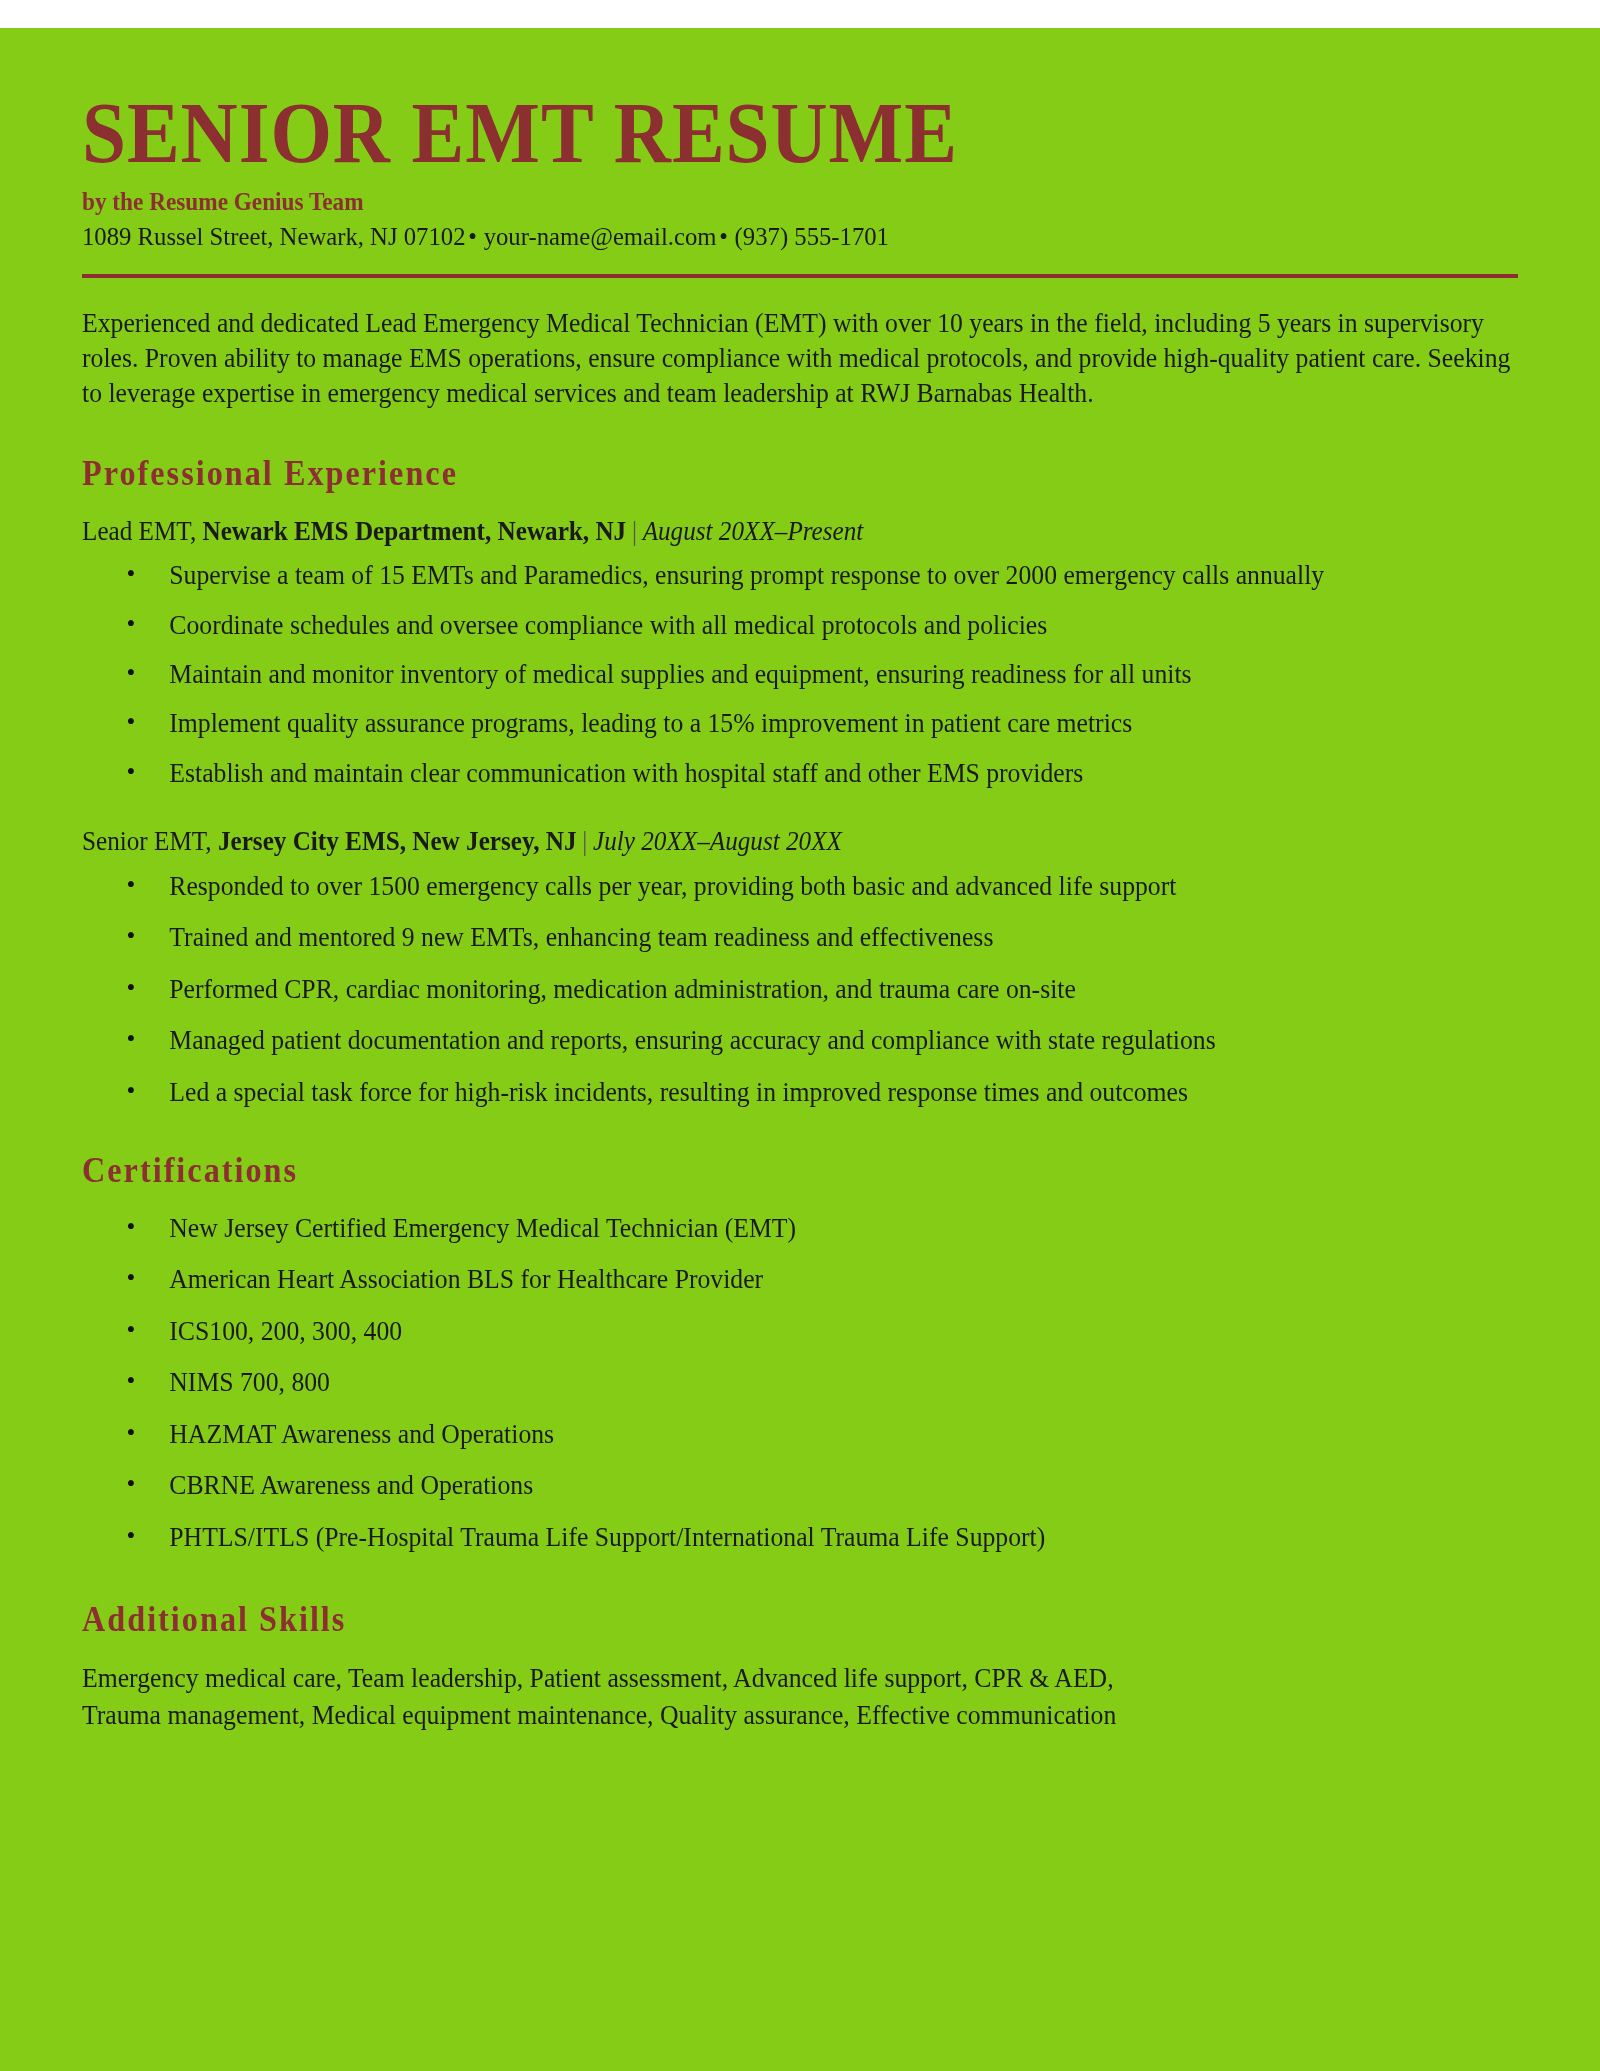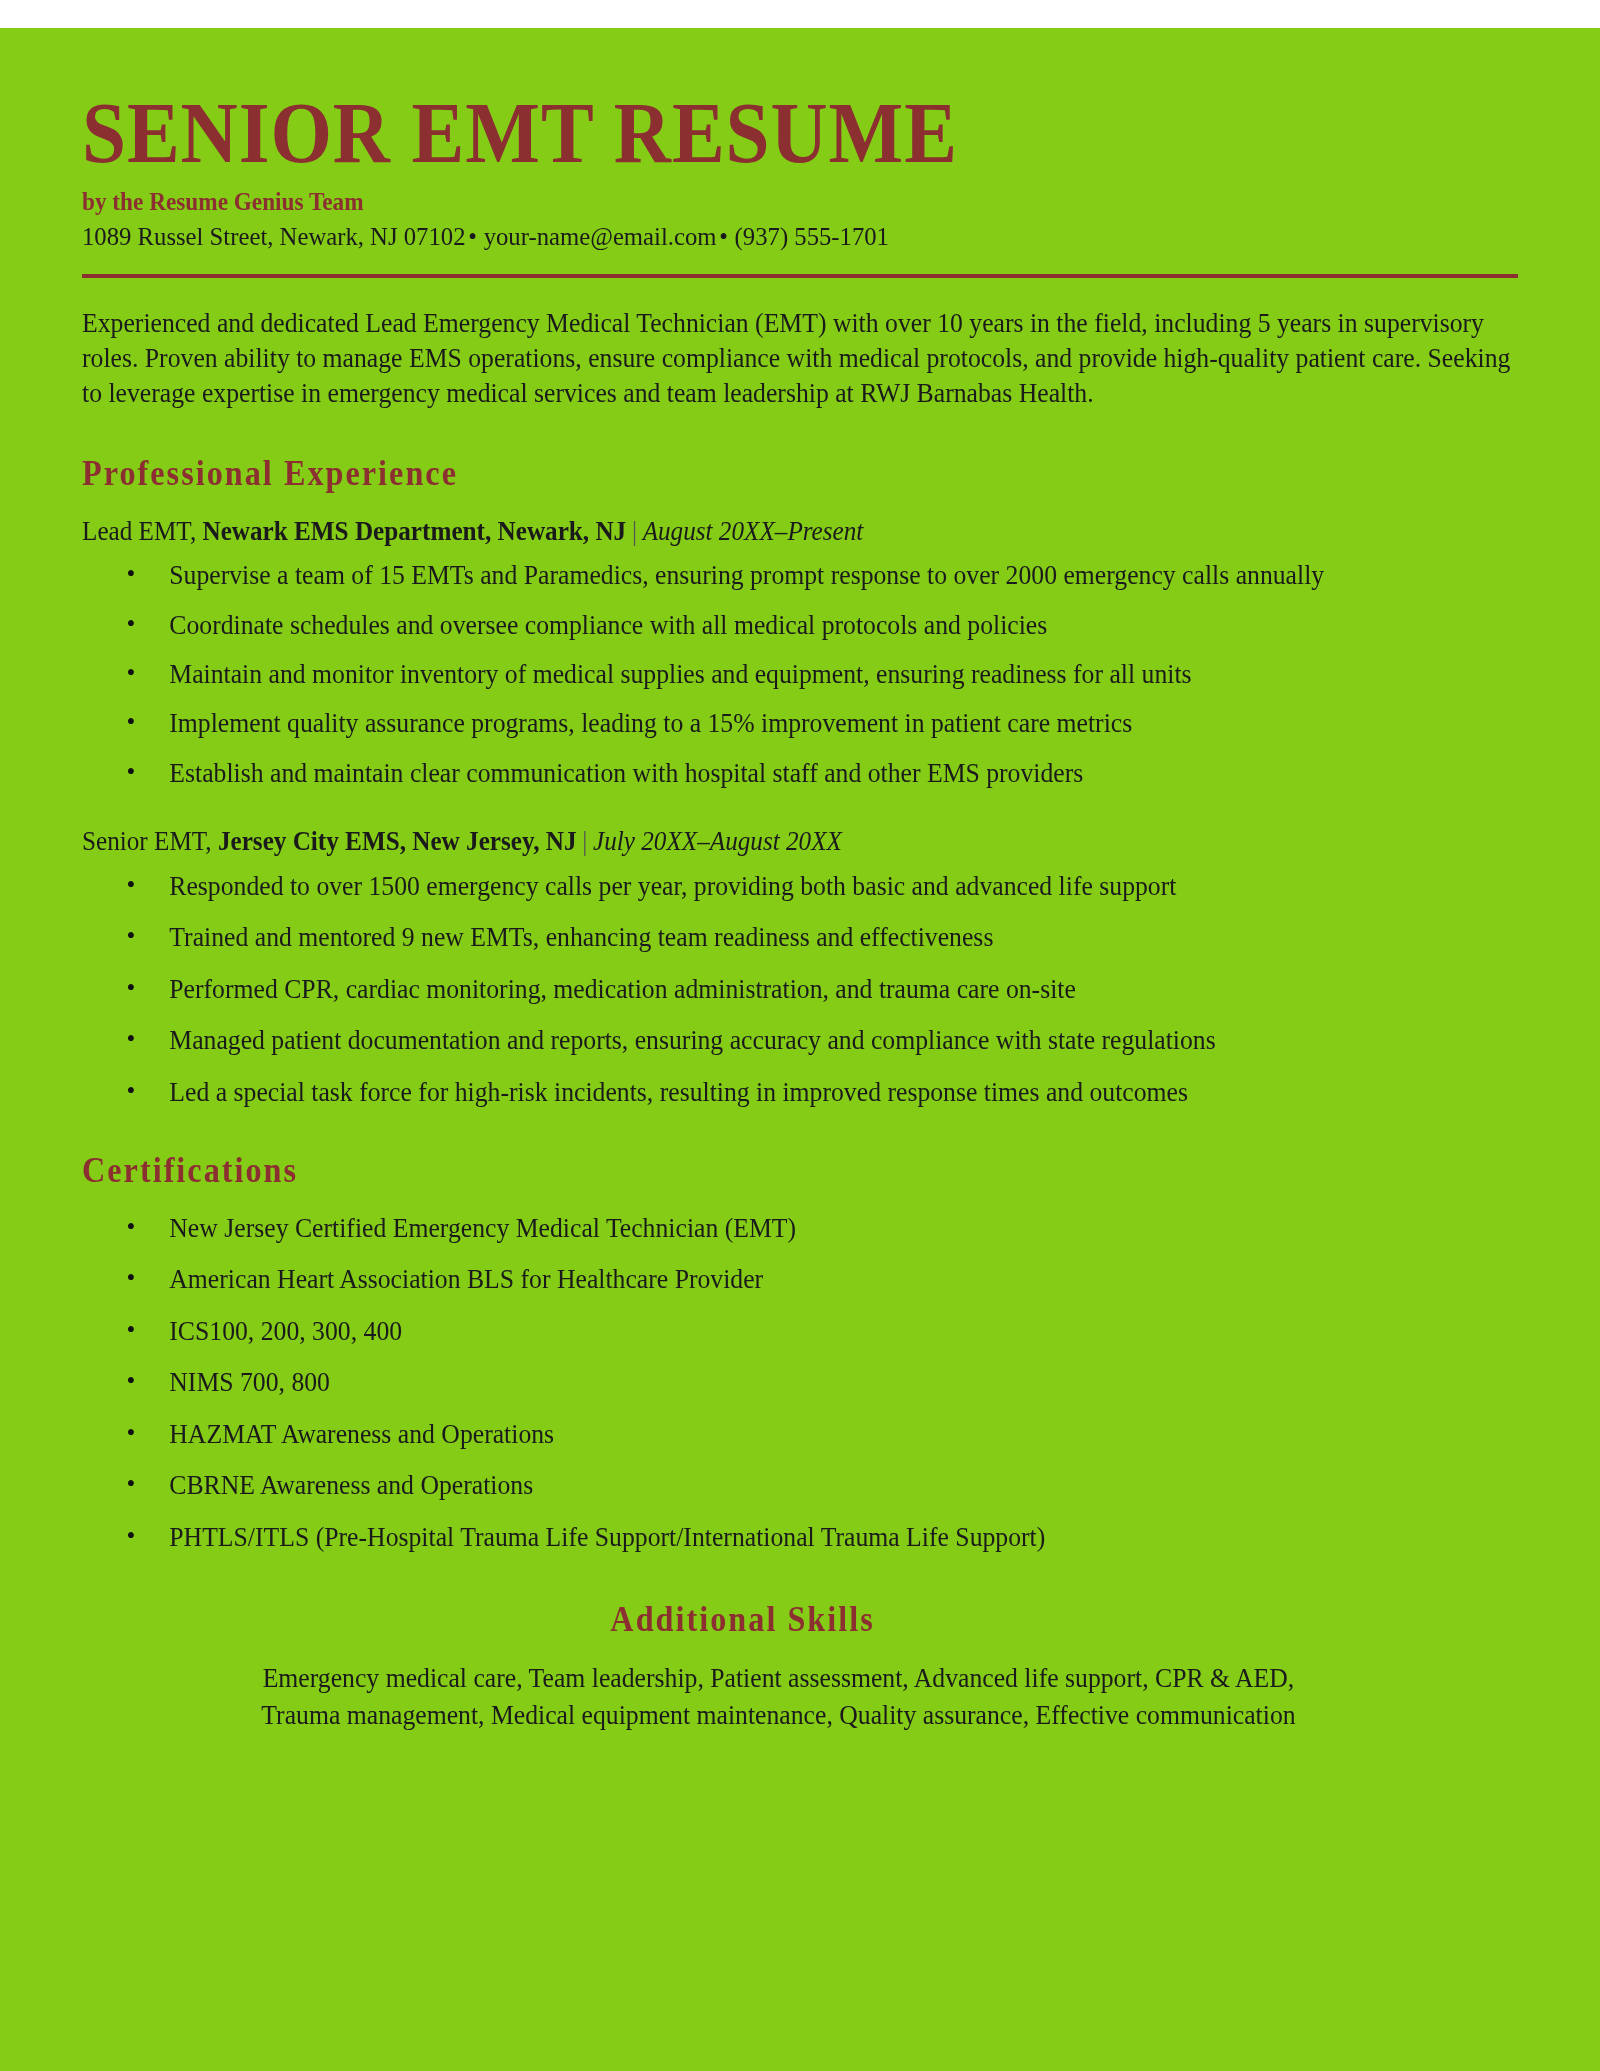--- a/index.html
+++ b/index.html
@@ -154,21 +154,21 @@
     font-size: 26.5px;
     line-height: 1.38;
     margin: 0;
     transform: scaleX(0.97);
     transform-origin: left top;
   }
 
   .section-experience { margin-top: 42px; }
   .section-education  { margin-top: 46px; }
   .section-certs      { margin-top: 42px; }
-  .section-skills     { margin-top: 46px; text-align: center; }
+  .section-skills     { margin-top: 46px; }
 </style>
 </head>
 <body>
 
 <div class="page">
 
   <div>
     <h1 class="resume-title">SENIOR EMT RESUME</h1>
     <div class="byline">by the Resume Genius Team</div>
     <div class="contact-line">

